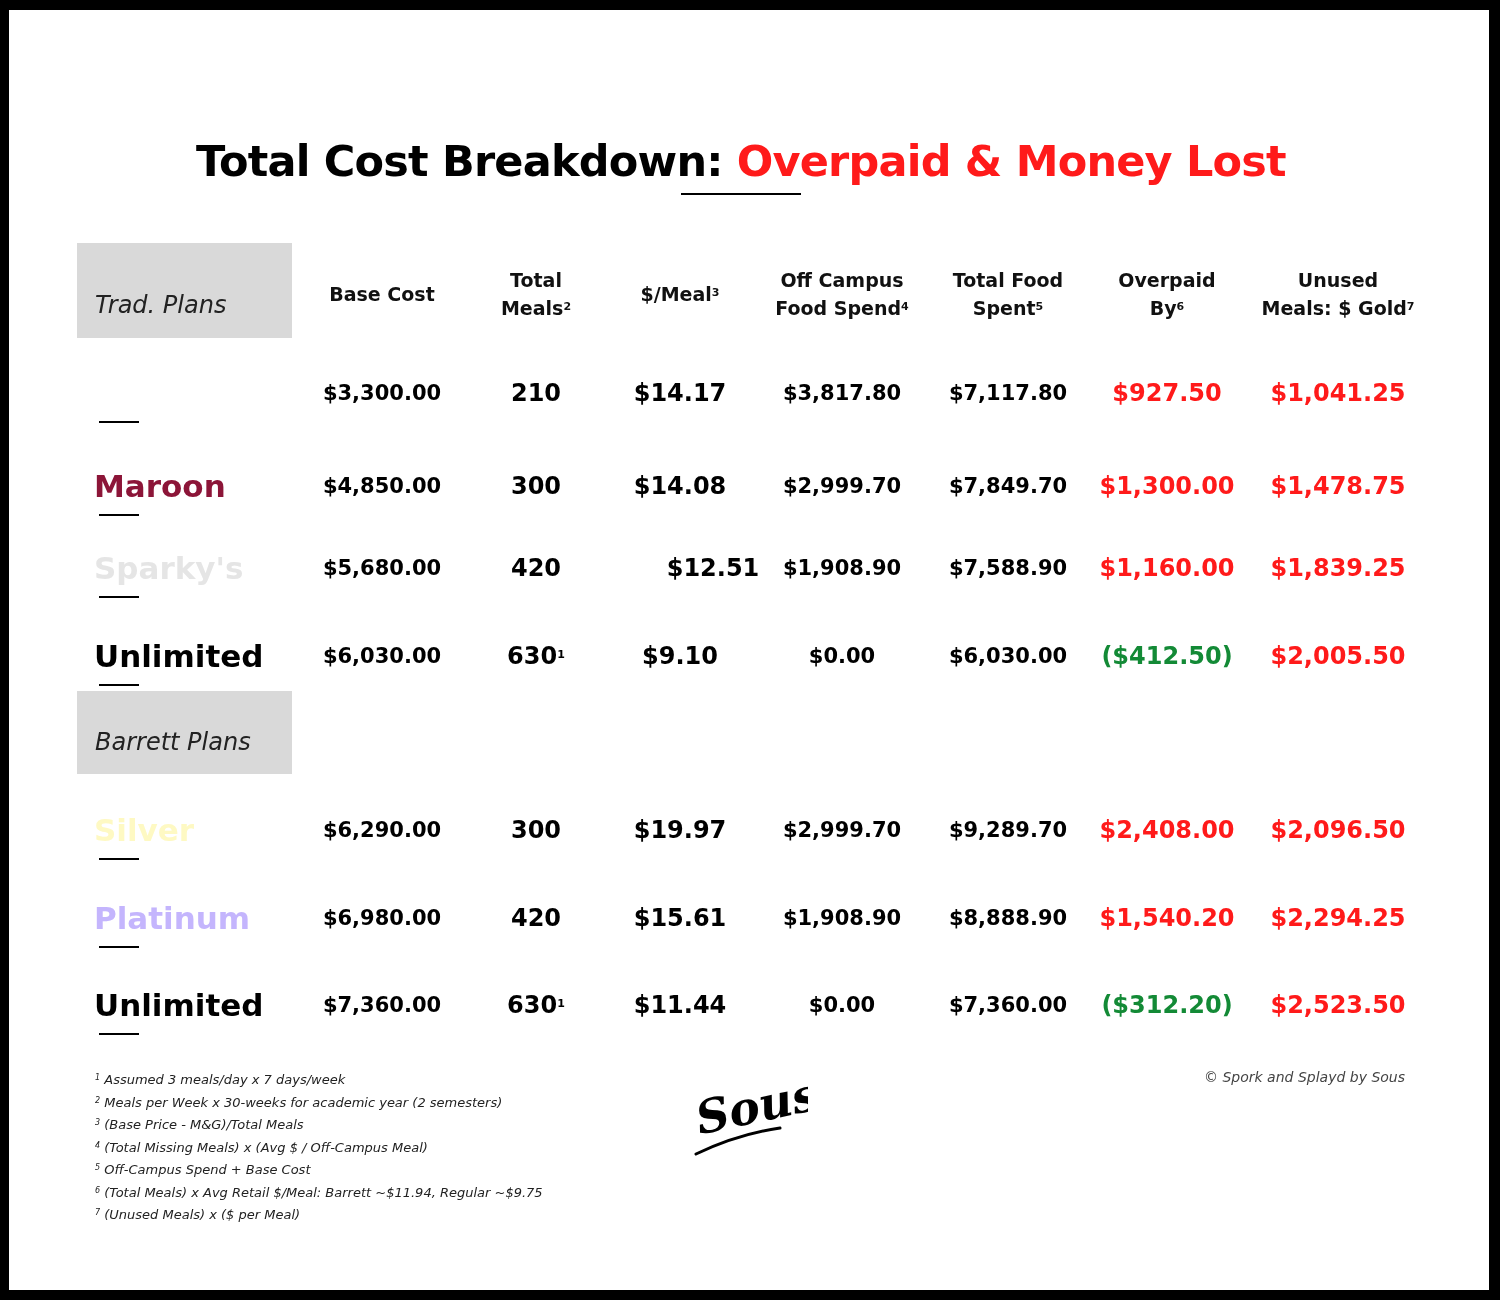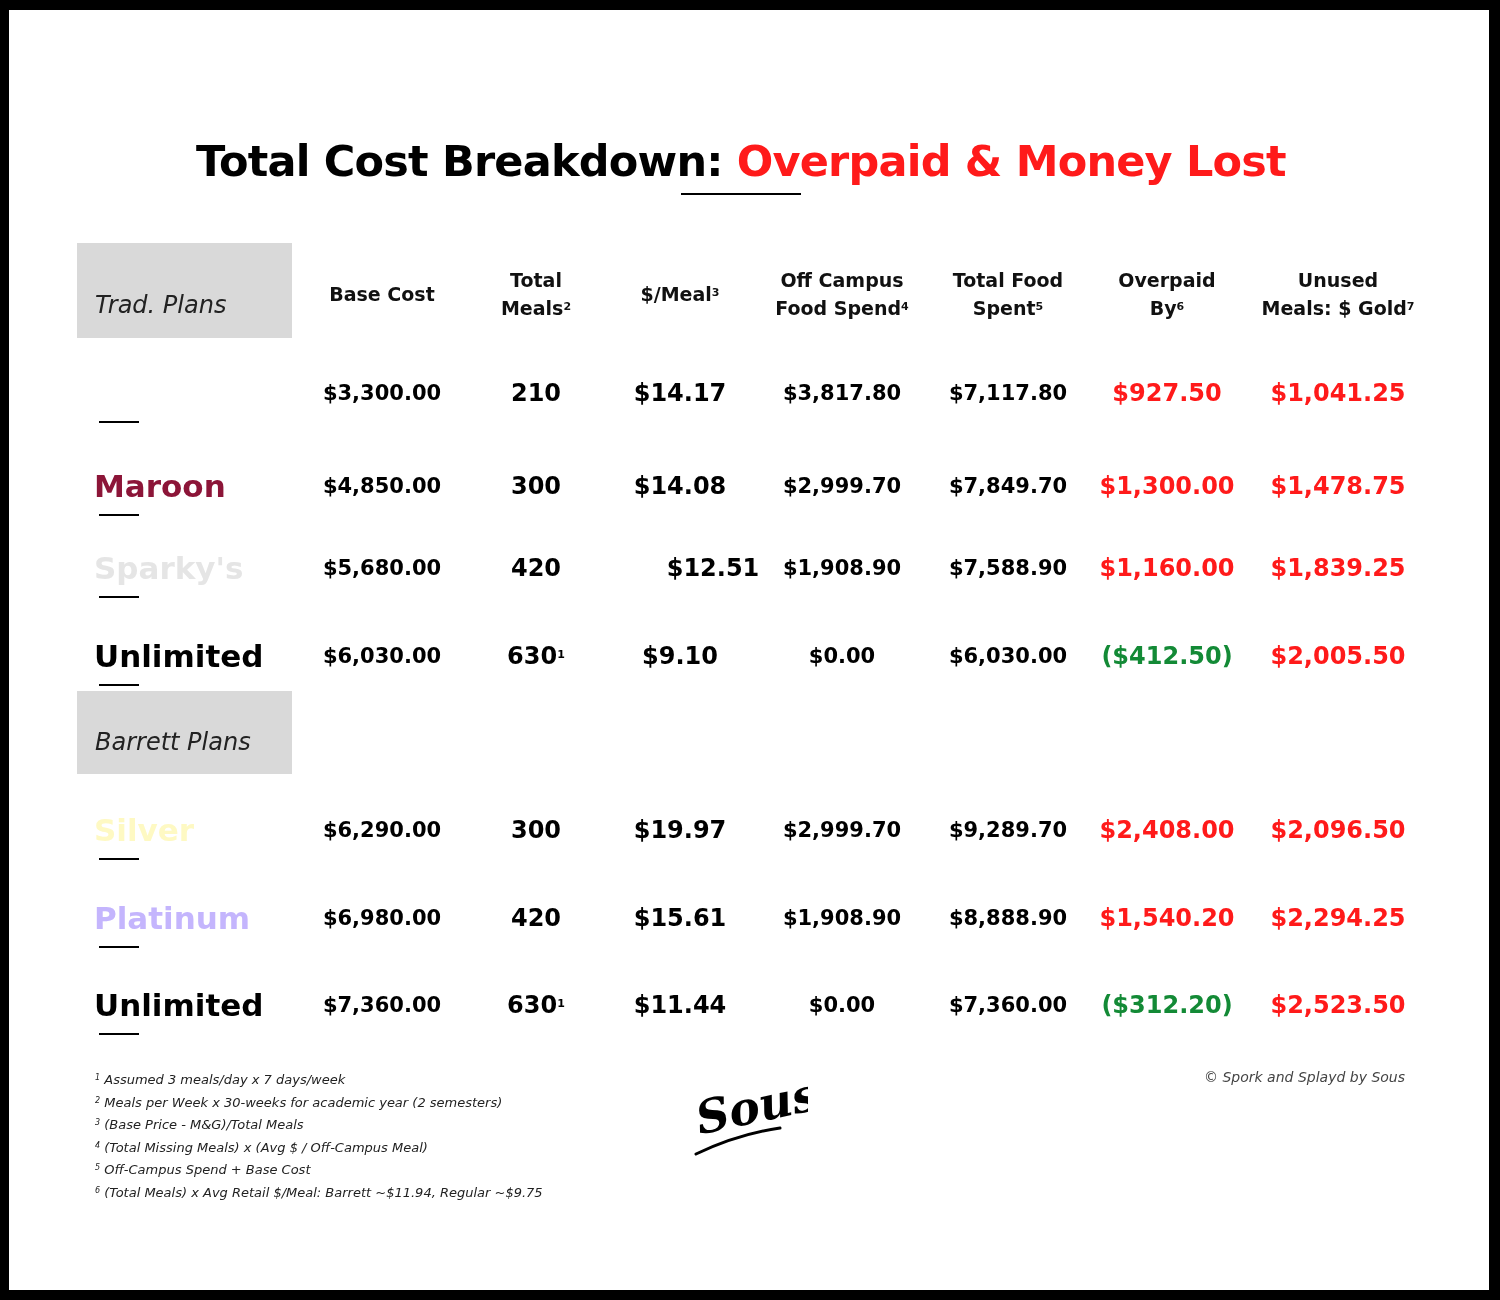--- a/index.html
+++ b/index.html
@@ -169,20 +169,21 @@
   <span>Barrett Plans</span>
 </div>
 
 <div class="footnotes" id="footnotes">
     <div><sup>1</sup> <span>Assumed 3 meals/day x 7 days/week</span></div>
     <div><sup>2</sup> <span>Meals per Week x 30-weeks for academic year (2 semesters)</span></div>
     <div><sup>3</sup> <span>(Base Price - M&amp;G)/Total Meals</span></div>
     <div><sup>4</sup> <span>(Total Missing Meals) x (Avg $ / Off-Campus Meal)</span></div>
     <div><sup>5</sup> <span>Off-Campus Spend + Base Cost</span></div>
     <div><sup>6</sup> <span>(Total Meals) x Avg Retail $/Meal: Barrett ~$11.94, Regular ~$9.75</span></div>
+    <div><sup>7</sup> <span>(Unused Meals) x ($ per Meal)</span></div>
   </div>
 
 <svg class="logo" viewBox="0 0 120 90">
   <text x="8" y="58" font-family="DejaVu Serif, serif" font-style="italic" font-weight="bold" font-size="46" fill="#000" transform="rotate(-12 60 45)">
     <tspan>Sous</tspan>
   </text>
   <path d="M8 88 Q 50 68 92 62" stroke="#000" stroke-width="3" fill="none" stroke-linecap="round"></path>
 </svg>
 
 <div class="copyright">© Spork and Splayd by Sous</div>

